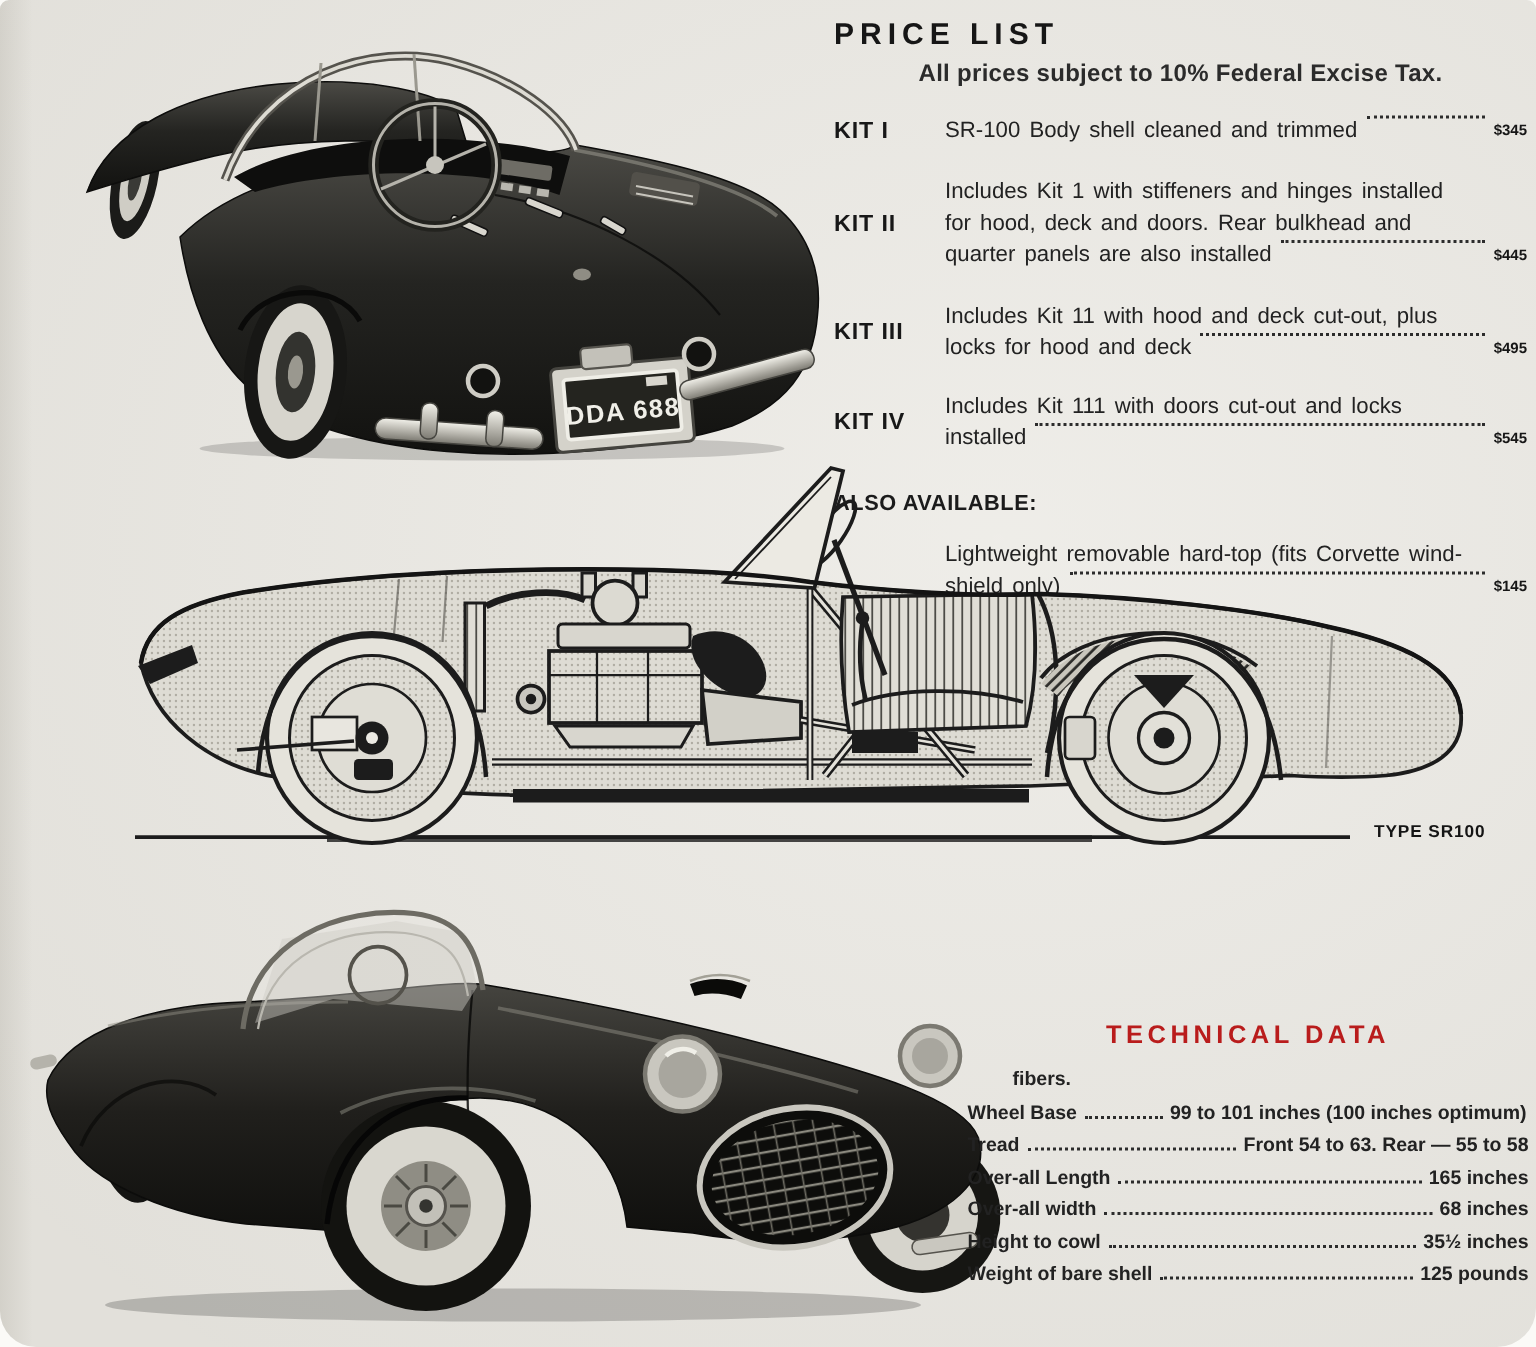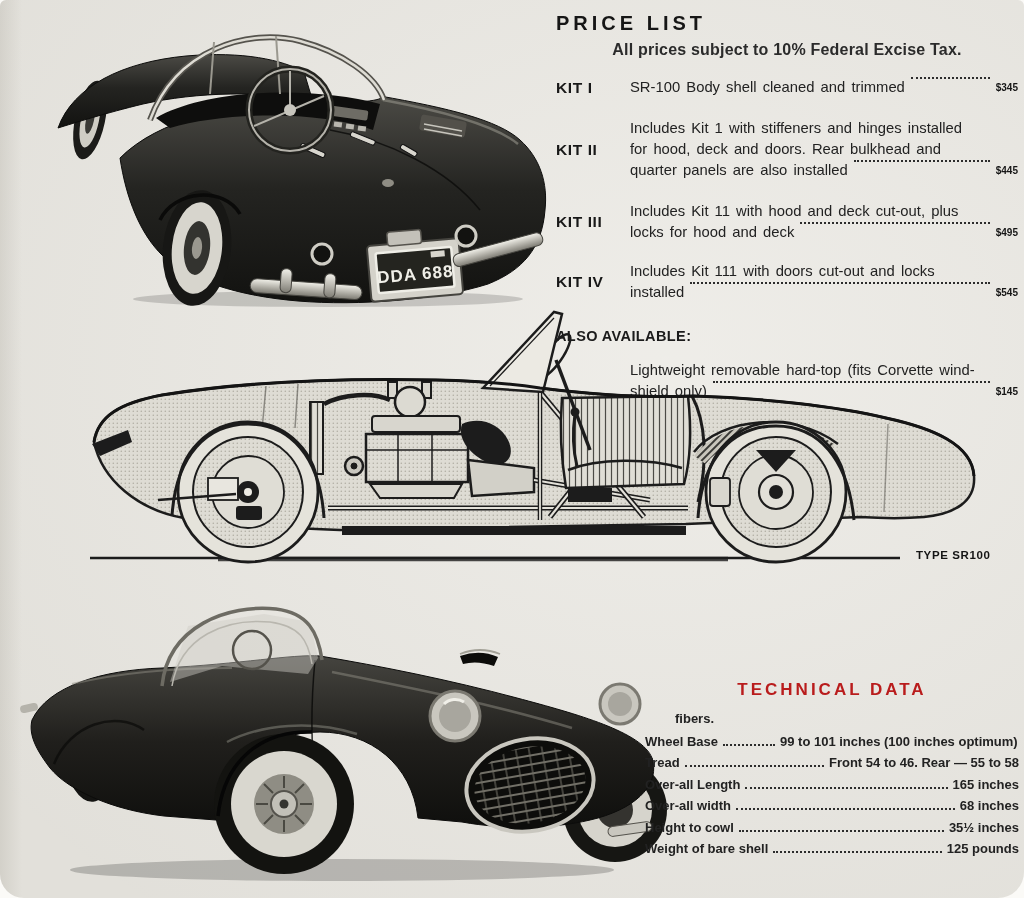--- a/index.html
+++ b/index.html
@@ -410,21 +410,21 @@
       <div class="ind">fibers.</div>
     </div>
     <div class="td-row">
       <span class="td-label">Wheel Base</span>
       <span class="td-dots" style="max-width:52px;"></span>
       <span class="td-value">99 to 101 inches (100 inches optimum)</span>
     </div>
     <div class="td-row">
       <span class="td-label">Tread</span>
       <span class="td-dots"></span>
-      <span class="td-value">Front 54 to 46. Rear — 55 to 58</span>
+      <span class="td-value">Front 54 to 63. Rear — 55 to 58</span>
     </div>
     <div class="td-row">
       <span class="td-label">Over-all Length</span>
       <span class="td-dots"></span>
       <span class="td-value">165 inches</span>
     </div>
     <div class="td-row">
       <span class="td-label">Over-all width</span>
       <span class="td-dots"></span>
       <span class="td-value">68 inches</span>

